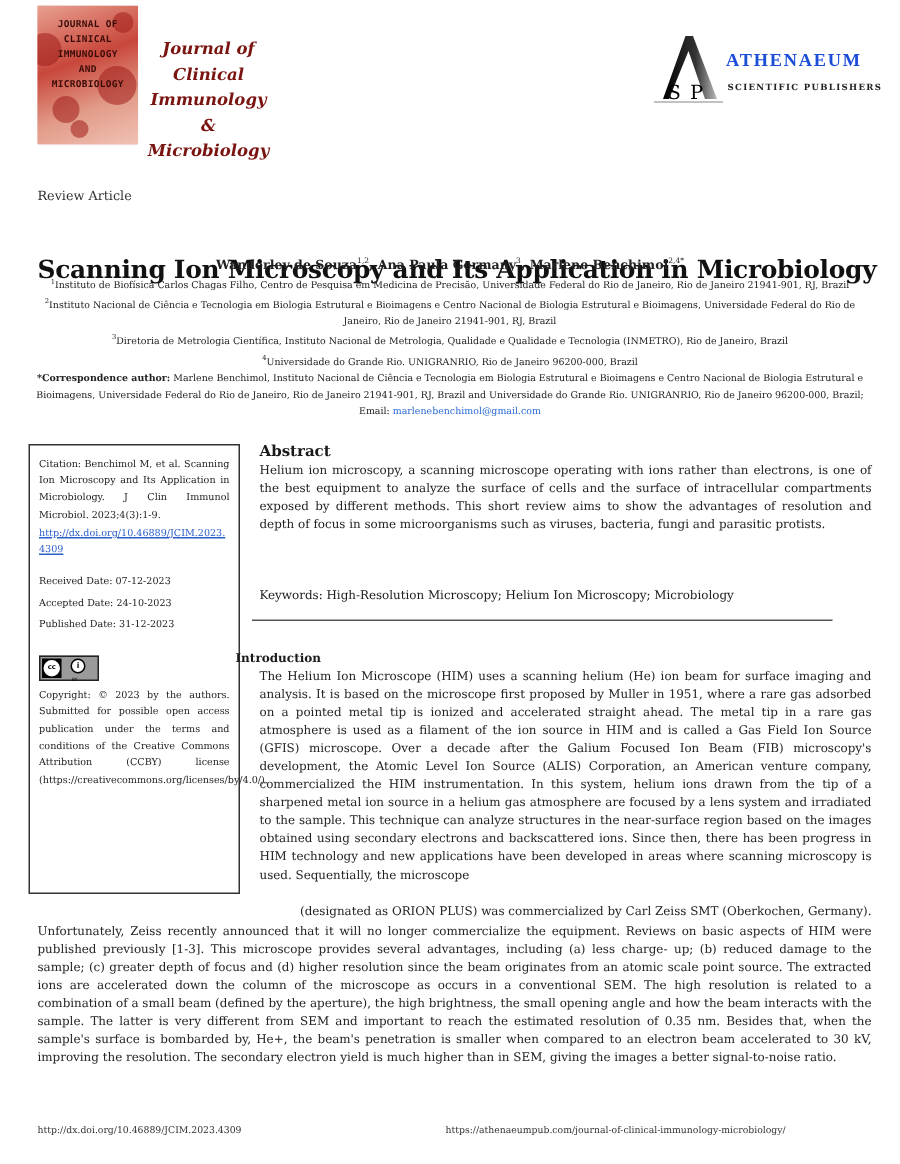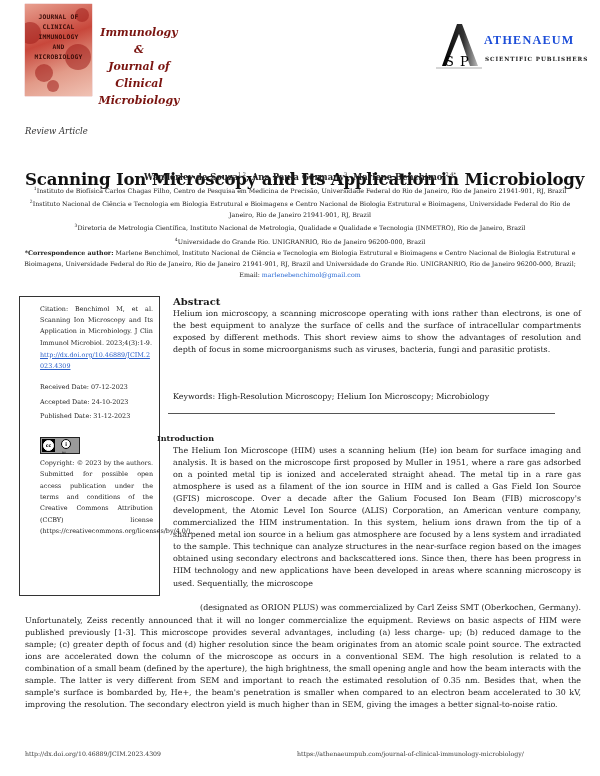--- a/index.html
+++ b/index.html
@@ -9,31 +9,31 @@
   
   .cover { left:25px; top:4px; width:67px; height:92px; background:linear-gradient(160deg,#e8a090 0%,#c8473b 40%,#e29a88 70%,#f0c2b4 100%); box-shadow:0 0 1px #b44; overflow:hidden; }
   .cover .blob { position:absolute; border-radius:50%; background:rgba(160,30,25,0.55); }
   .cover-text { position:absolute; left:0; right:0; top:8px; text-align:center; font-family:"DejaVu Sans Mono", monospace; font-weight:bold; font-size:6.3px; line-height:10px; color:#3a0c08; letter-spacing:0.2px; }
   .journal-name { left:95px; top:24px; font-family:"DejaVu Serif", serif; font-style:italic; font-weight:bold; font-size:11px; line-height:17px; color:#7a1410; text-align:center; width:88px; }
   .publisher-logo { left:432px; top:20px; width:58px; height:52px; }
   .publisher-name { left:484px; top:33px; font-family:Liberation Serif, serif; font-weight:bold; font-size:12.2px; letter-spacing:1.2px; color:#1d4ed8; }
   .publisher-sub { left:485px; top:56px; font-family:"DejaVu Serif", serif; font-weight:bold; font-size:5.7px; letter-spacing:0.9px; color:#222; }
 
   
-  .article-type { left:25px; top:126px; font-style:italic; font-size:8.5px; color:#333; }
+  .article-type { left:25px; top:126px; font-size:8.5px; color:#333; }
   .title { left:25px; top:137px; font-family:"DejaVu Serif", serif; font-weight:bold; font-size:16.6px; letter-spacing:-0.2px; color:#111; white-space:nowrap;margin-top:32px; }
   .authors { left:0; width:600px; top:171px; text-align:center; font-weight:bold; font-size:8.4px; color:#222; }
   .authors sup { font-size:5px; font-weight:normal; }
   .affils { left:22px; width:556px; top:183px; text-align:center; font-size:6.3px; line-height:11.1px; color:#222; }
   .affils sup { font-size:4.5px; }
   .affils .corr-label { font-weight:bold; }
   .affils .email { color:#2a6ad4; }
 
   
-  .sidebox { left:19px; top:296px; width:141px; height:300px; border:1px solid #333; box-sizing:border-box; padding:7px 6px 0 20px; font-size:6.4px; line-height:11.2px; color:#222; }
+  .sidebox { left:19px; top:296px; width:141px; height:300px; border:1px solid #333; box-sizing:border-box; padding:7px 6px 0 6px; font-size:6.4px; line-height:11.2px; color:#222; }
   .sidebox .citation { text-align:justify; }
   .sidebox .doi { color:#2a5fc9; text-decoration:underline; word-break:break-all; margin-top:1px; }
   .sidebox .dates { margin-top:8px; line-height:14.3px; }
   .cc-badge { margin-top:14px; width:38px; height:15px; background:#9a9a9a; border:1px solid #222; position:relative; }
   .cc-badge .cc-left { position:absolute; left:1px; top:1px; width:13px; height:13px; background:#000; }
   .cc-badge .cc-circle { position:absolute; left:2px; top:2px; width:9px; height:9px; border:1px solid #fff; border-radius:50%; background:#fff; color:#000; font-family:"DejaVu Sans", sans-serif; font-weight:bold; font-size:4.6px; line-height:9px; text-align:center; }
   .cc-badge .by-circle { position:absolute; left:20px; top:1px; width:8px; height:8px; border:1px solid #000; border-radius:50%; background:#fff; color:#000; font-family:"DejaVu Sans", sans-serif; font-weight:bold; font-size:5px; line-height:8px; text-align:center; }
   .cc-badge .by-label { position:absolute; left:21px; top:10px; font-family:"DejaVu Sans", sans-serif; font-size:3px; color:#000; }
   .sidebox .copyright { margin-top:4px; text-align:justify; line-height:11.3px; }
 
@@ -64,22 +64,22 @@
   <div class="blob" style="left:22px;top:76px;width:12px;height:12px;"></div>
   <div class="cover-text">
     <div>JOURNAL OF</div>
     <div>CLINICAL</div>
     <div>IMMUNOLOGY</div>
     <div>AND</div>
     <div>MICROBIOLOGY</div>
   </div>
 </div>
 <div class="abs journal-name">
+  <div>Journal of Clinical</div>
   <div>Immunology &amp;</div>
-  <div>Journal of Clinical</div>
   <div>Microbiology</div>
 </div>
 
 <svg class="abs publisher-logo" viewBox="0 0 58 52">
   <defs>
     <linearGradient id="lg" x1="0" y1="0" x2="1" y2="0">
       <stop offset="0" stop-color="#000"></stop>
       <stop offset="0.6" stop-color="#333"></stop>
       <stop offset="1" stop-color="#bbb"></stop>
     </linearGradient>

